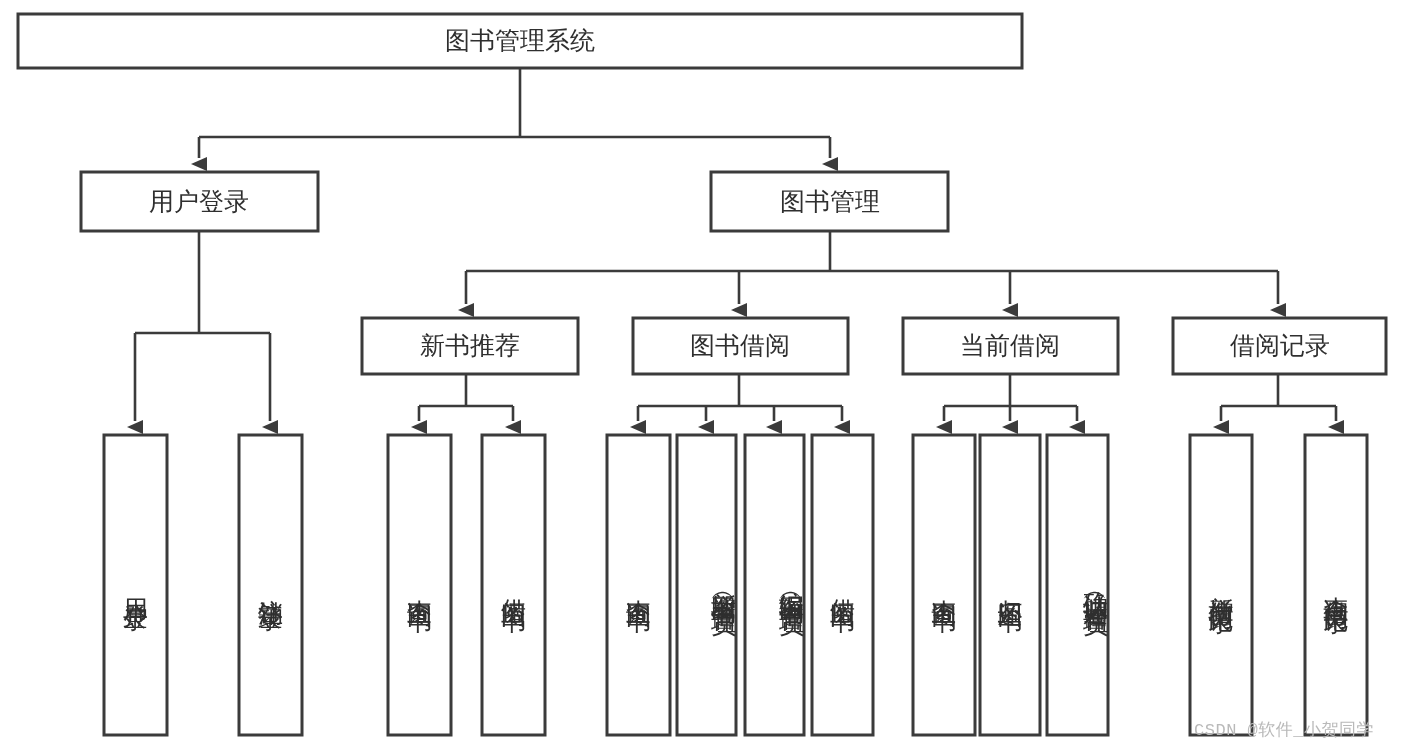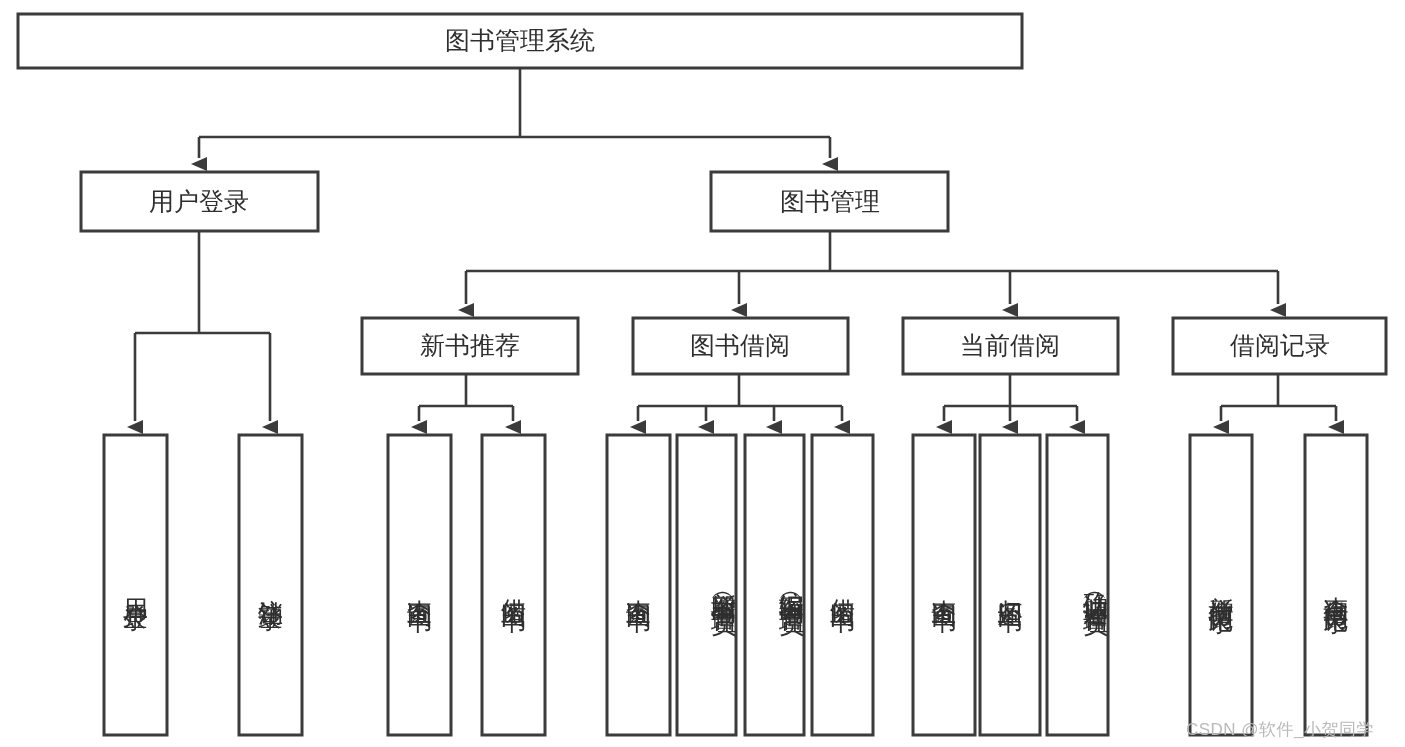--- a/index.html
+++ b/index.html
@@ -72,21 +72,21 @@
     display: flex;
     align-items: center;
     justify-content: center;
     white-space: nowrap;
     pointer-events: none;
   }
   .watermark {
     position: absolute;
     right: 10px;
     bottom: 6px;
-    font-family: Liberation Sans, sans-serif;
+    font-family: Liberation Mono, monospace;
     font-size: 17px;
     color: #b9b9b9;
     letter-spacing: 0.5px;
     white-space: nowrap;
   }
 </style>
 </head>
 <body>
 
 <div id="diagram-root">

